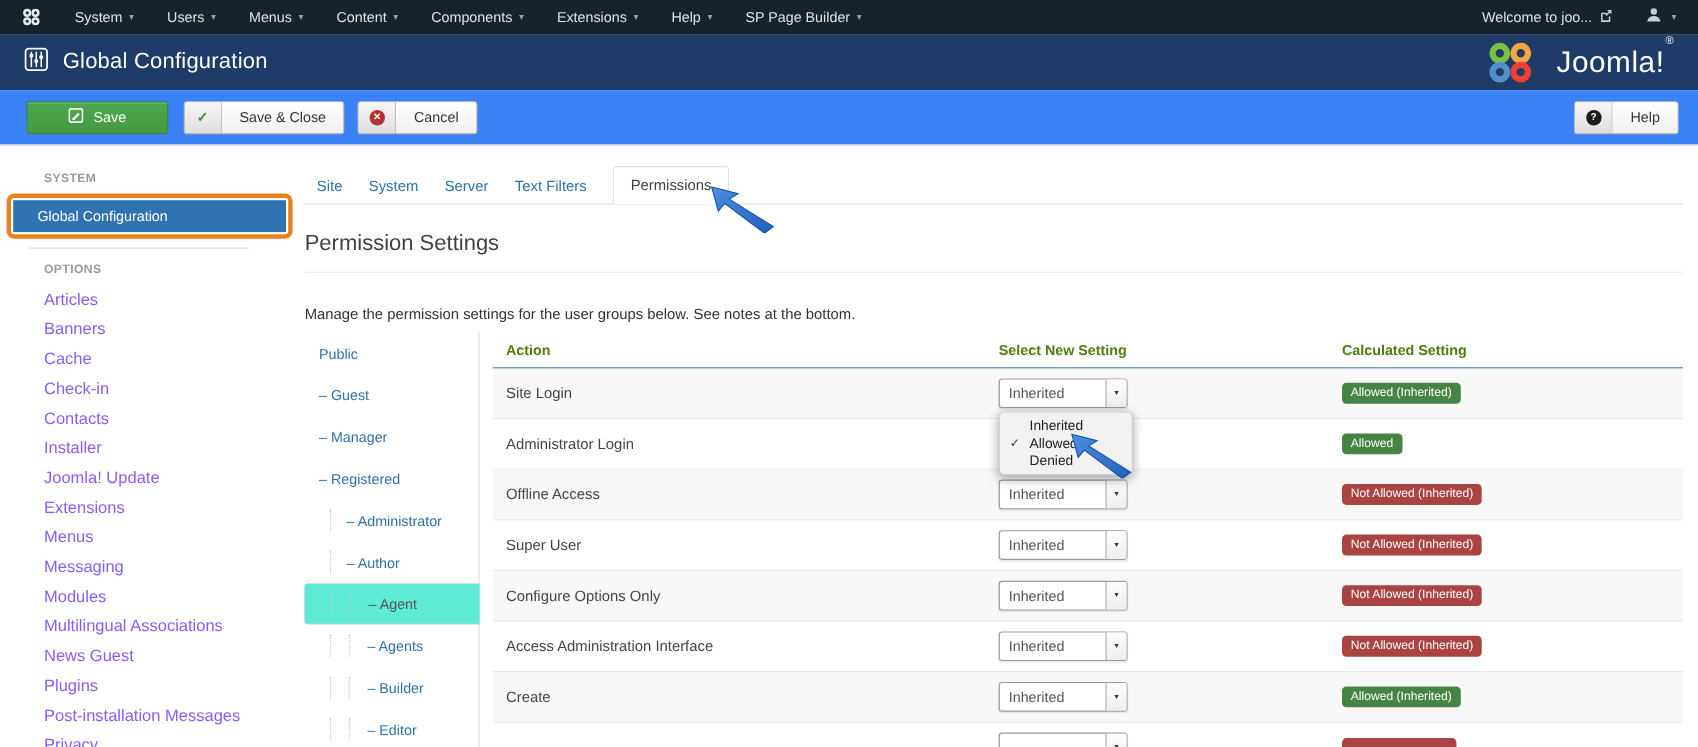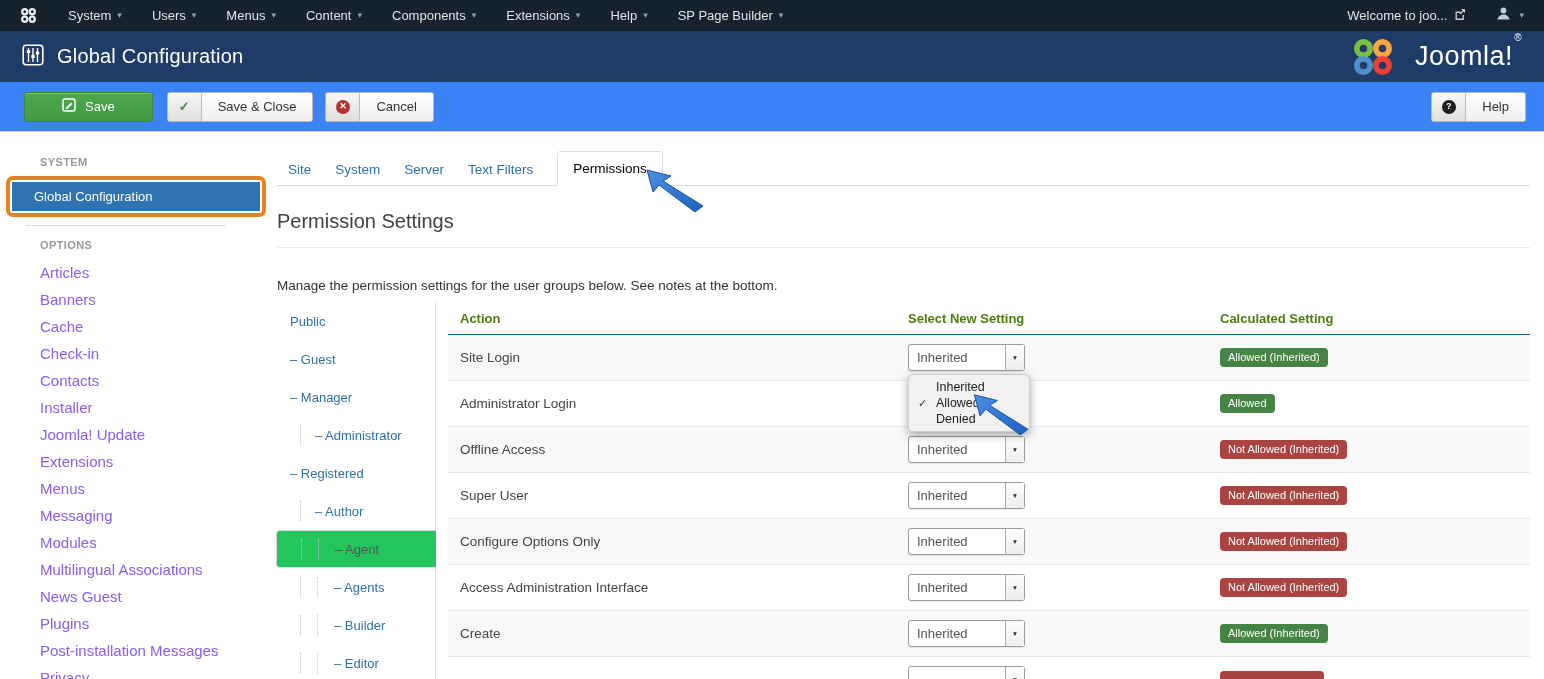--- a/index.html
+++ b/index.html
@@ -43,31 +43,31 @@
   .gc-annotation { margin:0 10px 8px 6px; border:4px solid #e8811c; border-radius:7px; padding:2px; }
   .gc-item { background:#3073b2; color:#fff; font-size:13px; padding:7px 10px 7px 22px; cursor:pointer; }
   .side-divider { height:1px; background:#dcdcdc; margin:0 50px 13px 26px; }
   .side-list { list-style:none; }
   .side-list li { padding:5px 0 5px 40px; font-size:15px; color:#8b5cf6; cursor:pointer; }
 
   
   .main { flex:1; padding:19px 14px 0 0; position:relative; }
   .tabs { display:flex; border-bottom:1px solid #ddd; align-items:flex-end; }
   .tab { padding:9px 12px; font-size:13.5px; color:#3071a9; margin-bottom:-1px; cursor:pointer; }
-  .tab.active { margin-left:12px; padding:9px 15px; background:#fff; border:1px solid #ddd; border-bottom:1px solid #fff; border-radius:4px 4px 0 0; color:#000000; }
+  .tab.active { margin-left:12px; padding:9px 15px; background:#fff; border:1px solid #ddd; border-bottom:1px solid #fff; border-radius:4px 4px 0 0; color:#404040; }
   h2.section-heading { margin:14px 0 0 1px; padding:10px 0 14px; font-size:20px; font-weight:400; color:#414141; border-bottom:1px solid #ececec; }
   .desc { margin:30px 0 9px 1px; font-size:13.5px; color:#333; }
 
   .perm-layout { display:flex; }
   .group-col { width:160px; flex-shrink:0; border-right:1px solid #ddd; min-height:380px; }
   .group-item { height:38px; display:flex; align-items:center; font-size:13px; color:#3071a9; padding-left:14px; cursor:pointer; }
   .group-item .guide { width:1px; height:20px; border-left:1px dotted #c3c3c3; }
   .g2 { padding-left:24px; } .g2 .guide { margin-right:14px; }
   .g3 { padding-left:24px; } .g3 .guide { margin-right:16px; }
-  .group-item.selected { background:#22c55e; border:1px solid #ddd; border-right:none; border-radius:4px 0 0 4px; margin-right:-1px; position:relative; z-index:2; color:#555; }
+  .group-item.selected { background:#5eead4; border:1px solid #ddd; border-right:none; border-radius:4px 0 0 4px; margin-right:-1px; position:relative; z-index:2; color:#555; }
 
   .table-col { flex:1; margin-left:12px; position:relative; }
   .thead { display:grid; grid-template-columns:460px 312px 1fr; height:33px; align-items:center; border-bottom:1px solid #0369a1; font-size:13px; font-weight:bold; color:#4d7c0f; }
   .thead .th1 { padding-left:12px; }
   .tbody { position:relative; }
   .prow { display:grid; grid-template-columns:460px 312px 1fr; height:46px; align-items:center; border-bottom:1px solid #e9e9e9; font-size:13.5px; color:#444; }
   .prow.alt { background:#f8f8f8; }
   .action-cell { padding-left:12px; }
   .select { width:117px; height:27px; background:#fff; border:1px solid #9b9b9b; border-radius:3px; display:flex; align-items:stretch; box-shadow:0 1px 1px rgba(0,0,0,.08); cursor:pointer; }
   .select-text { flex:1; display:flex; align-items:center; padding-left:8px; font-size:13px; color:#555; }
@@ -258,25 +258,25 @@
 
       <h2 class="section-heading">Permission Settings</h2>
       <p class="desc">Manage the permission settings for the user groups below. See notes at the bottom.</p>
 
       <div class="perm-layout">
 
         <div class="group-col">
           <div class="group-item">Public</div>
           <div class="group-item">– Guest</div>
           <div class="group-item">– Manager</div>
+          <div class="group-item">– Registered</div>
           <div class="group-item g2">
               <span class="guide"></span>
               <span>– Administrator</span>
             </div>
-          <div class="group-item">– Registered</div>
           <div class="group-item g2">
               <span class="guide"></span>
               <span>– Author</span>
             </div>
           <div class="group-item g3 selected">
               <span class="guide"></span>
               <span class="guide"></span>
               <span>– Agent</span>
             </div>
           <div class="group-item g3">

